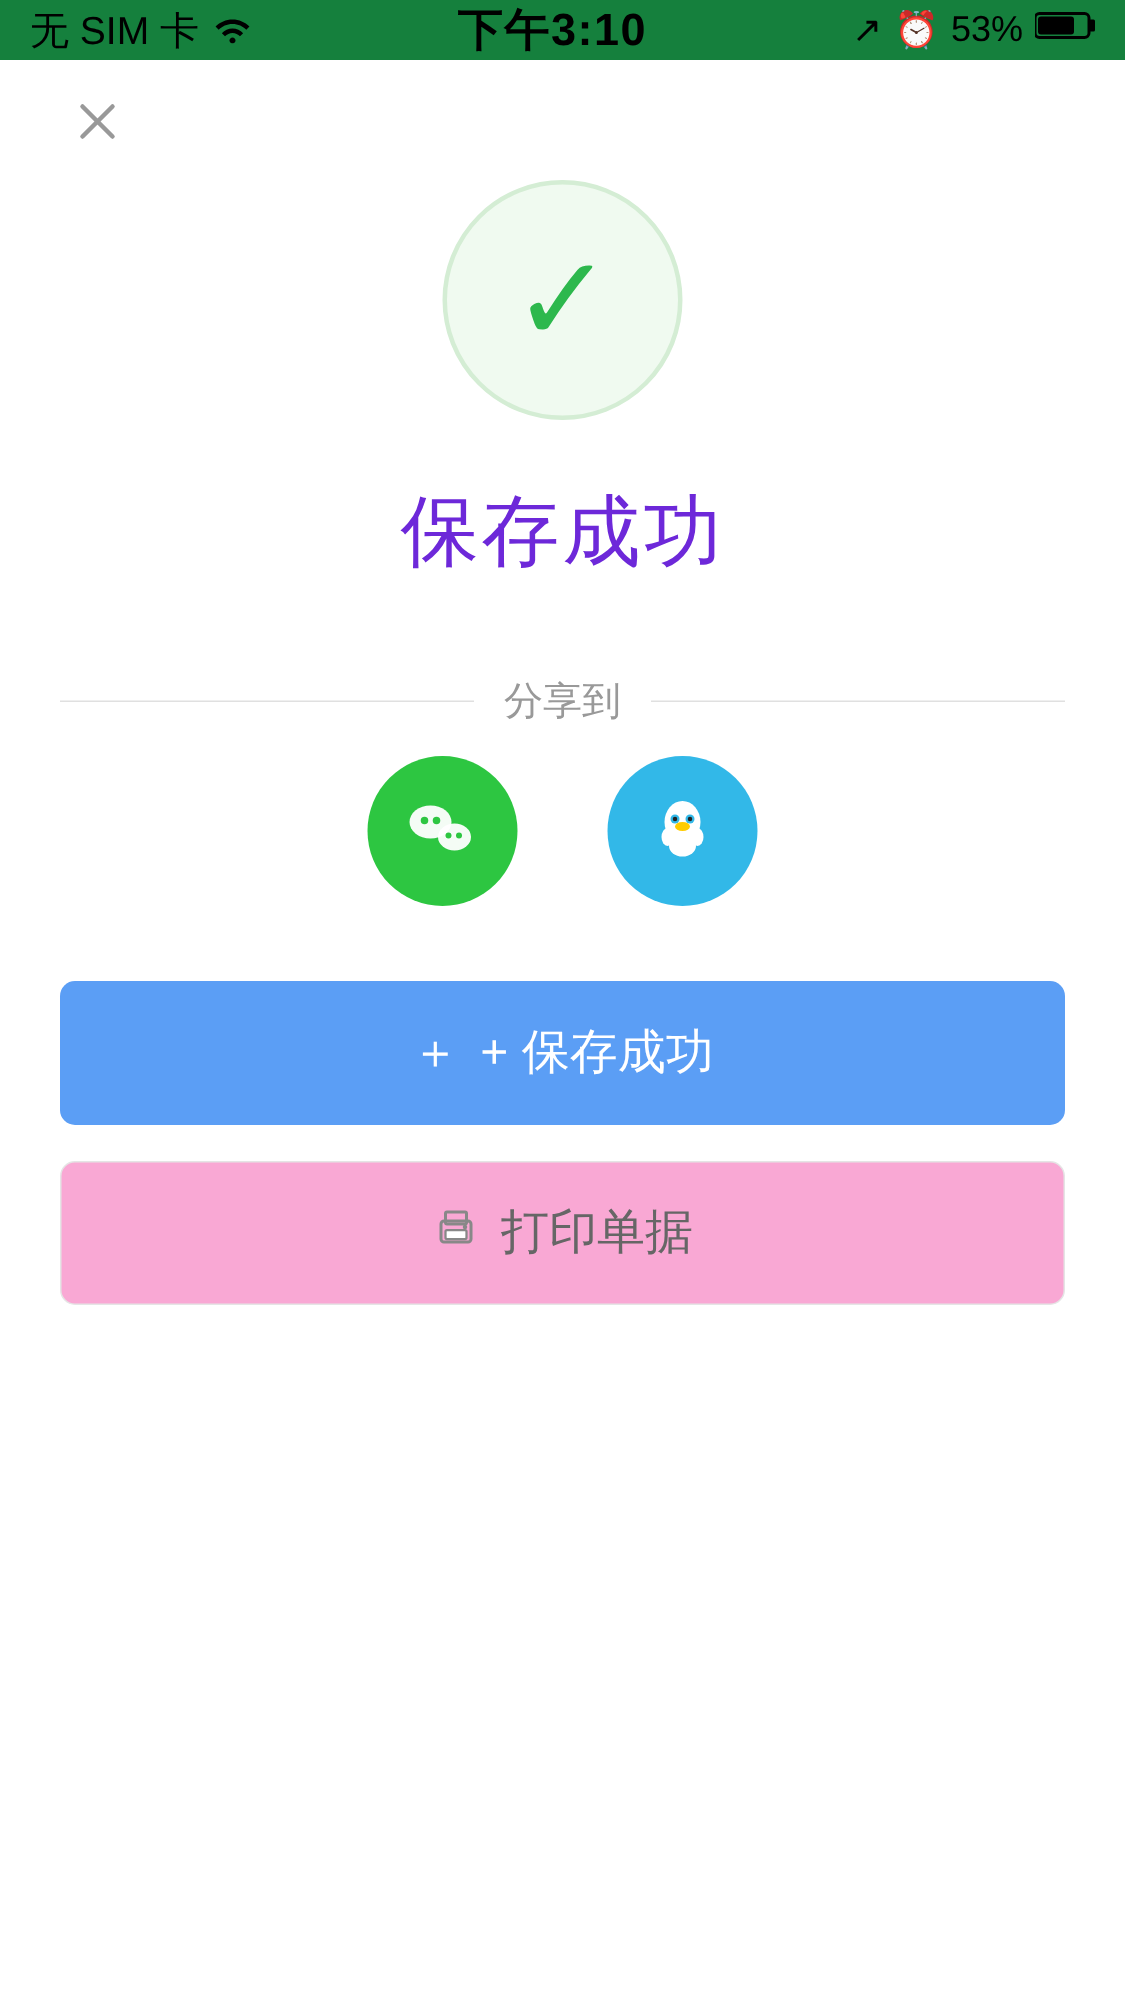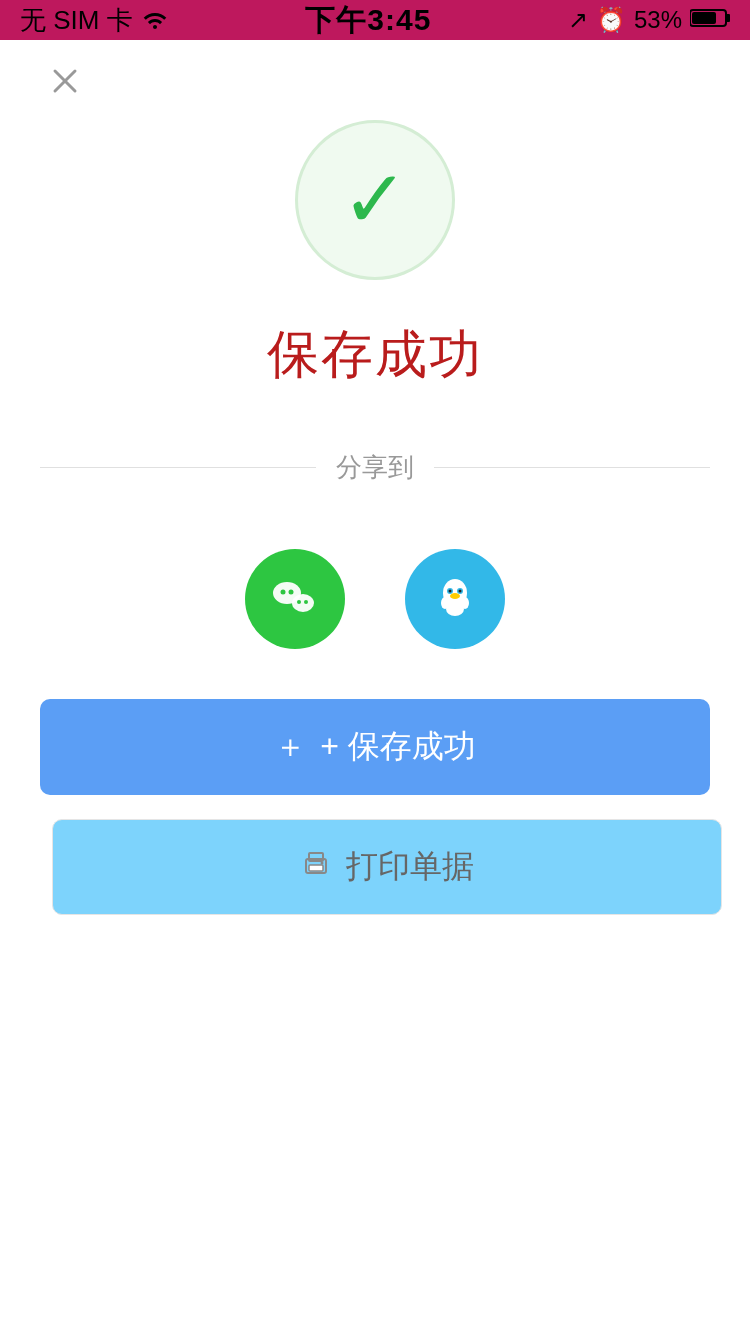--- a/index.html
+++ b/index.html
@@ -15,21 +15,21 @@
     }
 
     
     .status-bar {
       width: 100%;
       height: 40px;
       display: flex;
       align-items: center;
       justify-content: space-between;
       padding: 0 20px;
-      background: #be185d;
+      background: #15803d;
     }
 
     .status-left {
       display: flex;
       align-items: center;
       gap: 8px;
       font-size: 26px;
       font-weight: 500;
       color: #000;
     }
@@ -91,36 +91,36 @@
     .checkmark {
       color: #2db84d;
       font-size: 80px;
       line-height: 1;
     }
 
     
     .success-title {
       font-size: 52px;
       font-weight: 500;
-      color: #b91c1c;
+      color: #6d28d9;
       margin-bottom: 60px;
       letter-spacing: 2px;
     }
 
     
     .share-section {
       width: 100%;
       padding: 0 40px;
       margin-bottom: 50px;
     }
 
     .share-divider {
       display: flex;
       align-items: center;
-      margin-bottom: 64px;
+      margin-bottom: 19px;
     }
 
     .share-divider::before,
     .share-divider::after {
       content: '';
       flex: 1;
       height: 1px;
       background: #e0e0e0;
     }
 
@@ -178,24 +178,23 @@
       border: none;
       outline: none;
     }
 
     .action-btn-primary {
       background: #5b9ef5;
       color: #fff;
     }
 
     .action-btn-secondary {
-      background: #7dd3fc;
+      background: #f9a8d4;
       color: #666;
       border: 1px solid #e5e5e5;
-      margin-left: 12px;
     }
 
     .btn-icon {
       font-size: 32px;
       color: inherit;
     }
   </style>
 </head>
 <body>
 
@@ -203,21 +202,21 @@
   <div class="status-left">
     <span>无 SIM 卡</span>
     <span>
       <svg width="28" height="20" viewBox="0 0 28 20" fill="none">
         <path d="M14 16c1.1 0 2 .9 2 2s-.9 2-2 2-2-.9-2-2 .9-2 2-2z" fill="#000"></path>
         <path d="M14 10c2.8 0 5.3 1.2 7.1 3.1l-2.1 2.1c-1.3-1.3-3.1-2.2-5-2.2s-3.7.9-5 2.2l-2.1-2.1C8.7 11.2 11.2 10 14 10z" fill="#000"></path>
         <path d="M14 4C18.4 4 22.4 5.8 25.3 8.7l-2.1 2.1C21 8.6 17.7 7 14 7S7 8.6 4.8 10.8l-2.1-2.1C5.6 5.8 9.6 4 14 4z" fill="#000"></path>
       </svg>
     </span>
   </div>
-  <div class="status-center">下午3:45</div>
+  <div class="status-center">下午3:10</div>
   <div class="status-right">
     <span>↗</span>
     <span>⏰</span>
     <span>53%</span>
     <span>
       <svg width="40" height="20" viewBox="0 0 40 20">
         <rect x="0" y="2" width="36" height="16" rx="3" ry="3" fill="none" stroke="#000" stroke-width="2"></rect>
         <rect x="36" y="6" width="4" height="8" rx="1" fill="#000"></rect>
         <rect x="2" y="4" width="24" height="12" rx="2" fill="#000"></rect>
       </svg>

